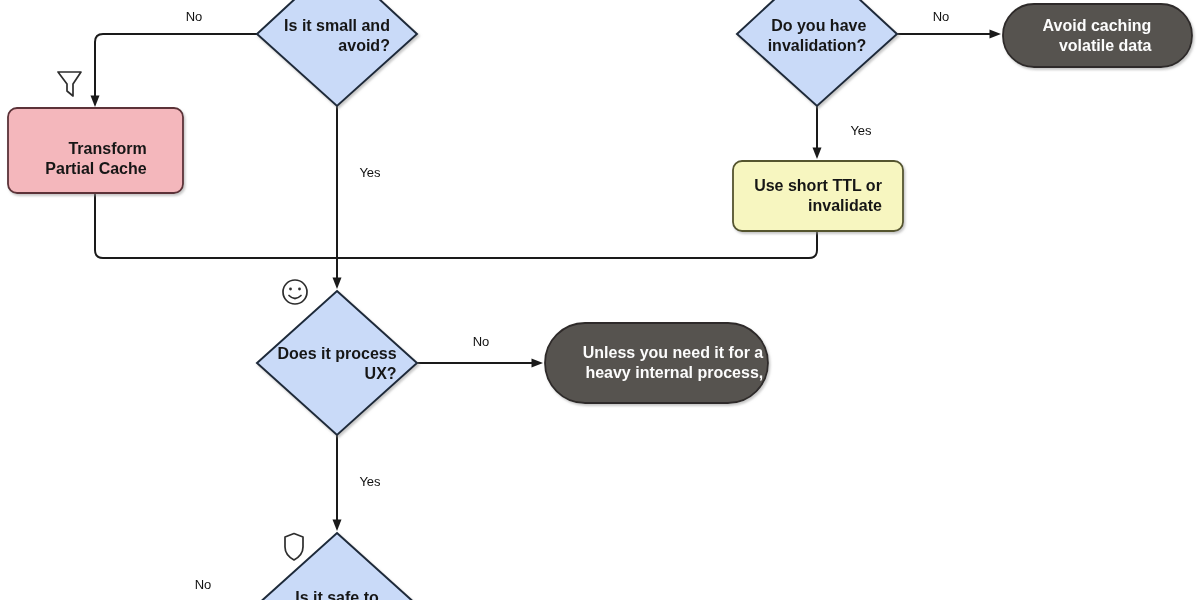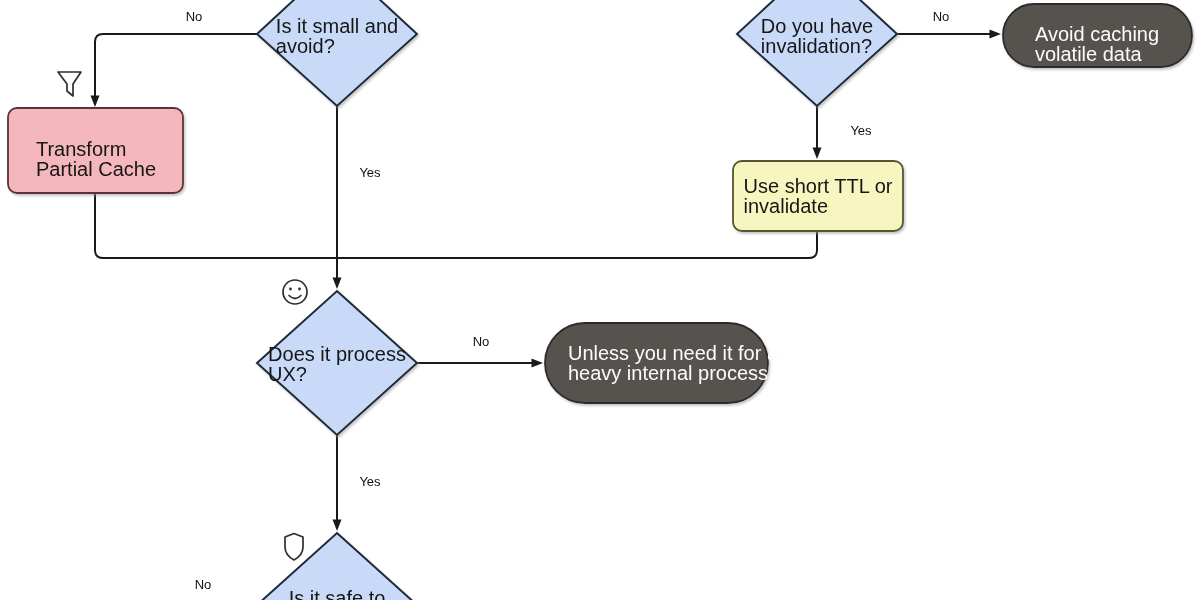--- a/index.html
+++ b/index.html
@@ -16,24 +16,25 @@
   .shape{stroke-width:2;}
   .decision{stroke:#1f2a3a;}
   .proc-pink{stroke:#5c3238;stroke-width:1.8;}
   .proc-yellow{stroke:#55552f;stroke-width:1.8;}
   .terminal{stroke:#2e2b29;stroke-width:1.8;}
   .icon{fill:none;stroke:#2d2d2d;stroke-width:1.7;stroke-linejoin:round;stroke-linecap:round;}
   .icon-fill{fill:#2d2d2d;stroke:none;}
   .ntext{
     position:absolute;
     transform:translate(-50%,-50%);
-    text-align:left;
-    font-size:20px;line-height:20px;
+    text-align:right;
+    font-size:16px;line-height:20px;
     color:#161616;
     white-space:nowrap;
+    font-weight:bold;
   }
   .ntext span{display:block;}
   .white{color:#fcfcfc;}
   .elabel{
     position:absolute;
     transform:translate(-50%,-50%);
     font-size:13px;font-weight:400;
     color:#111;
     white-space:nowrap;
     text-align:center;
@@ -106,21 +107,21 @@
   <div class="ntext" style="left:96px;top:159px">
     <span>Transform</span>
     <span>Partial Cache</span>
   </div>
 
   <div class="ntext" style="left:817px;top:36px">
     <span>Do you have</span>
     <span>invalidation?</span>
   </div>
 
-  <div class="ntext white" style="left:1097px;top:44px">
+  <div class="ntext white" style="left:1097px;top:36px">
     <span>Avoid caching</span>
     <span>volatile data</span>
   </div>
 
   <div class="ntext" style="left:818px;top:196px">
     <span>Use short TTL or</span>
     <span>invalidate</span>
   </div>
 
   <div class="ntext" style="left:337px;top:364px">

